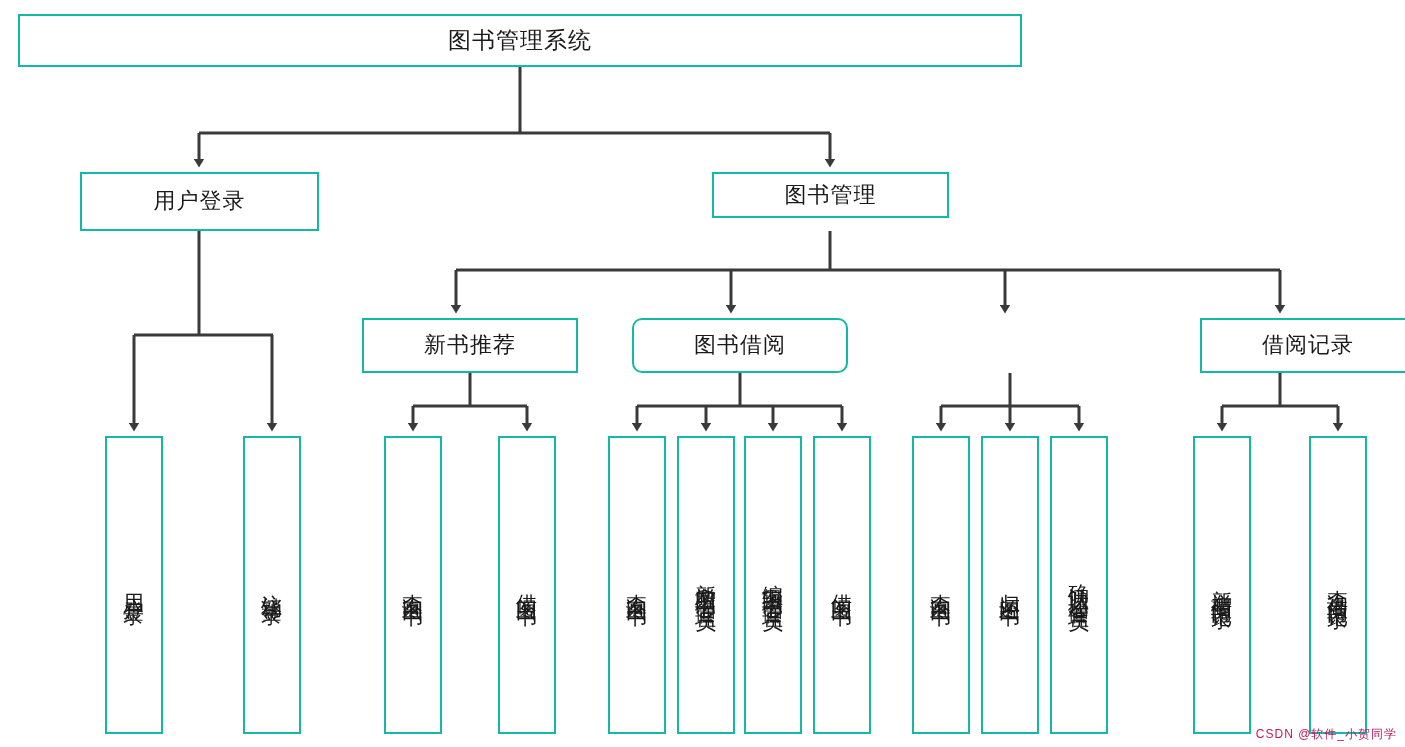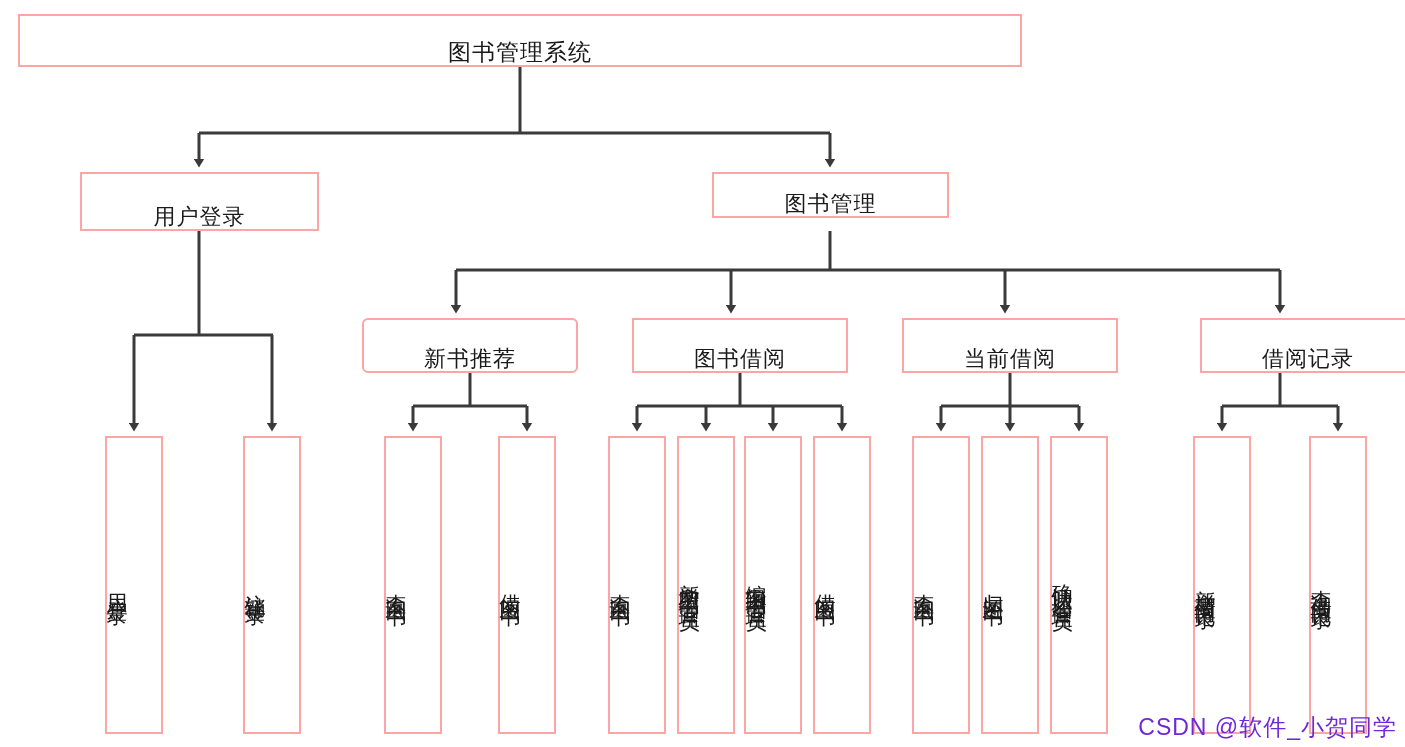--- a/index.html
+++ b/index.html
@@ -17,24 +17,24 @@
   }
   svg.edges{
     position:absolute;
     left:0; top:0;
     width:1405px; height:747px;
     pointer-events:none;
   }
   .node{
     position:absolute;
     box-sizing:border-box;
-    border:2px solid #fca5a5;
+    border:2px solid #14b8a6;
     background:#ffffff;
     display:flex;
-    align-items:flex-end;
+    align-items:center;
     justify-content:center;
     color:#1a1a1a;
   }
   .node.h{
     font-size:22px;
     line-height:1.1;
     letter-spacing:1px;
   }
   .node.root{
     font-size:23px;
@@ -50,22 +50,22 @@
   .node.v .vtext{
     writing-mode:vertical-rl;
     text-orientation:upright;
     white-space:nowrap;
     display:block;
   }
   .watermark{
     position:absolute;
     right:8px;
     bottom:4px;
-    font-size:23px;
-    color:#6d28d9;
+    font-size:12px;
+    color:#be185d;
     letter-spacing:1px;
     white-space:nowrap;
     font-family:"Liberation Sans","DejaVu Sans",sans-serif;
   }
 </style>
 </head>
 <body>
 
 <div id="canvas">
 
@@ -126,28 +126,25 @@
     <span>图书管理系统</span>
   </div>
 
   <div class="node h" style="left:80px;top:172px;width:239px;height:59px;">
     <span>用户登录</span>
   </div>
   <div class="node h" style="left:712px;top:172px;width:237px;height:46px;">
     <span>图书管理</span>
   </div>
 
-  <div class="node h" style="left:362px;top:318px;width:216px;height:55px;border-radius:6px;">
+  <div class="node h" style="left:362px;top:318px;width:216px;height:55px;">
     <span>新书推荐</span>
   </div>
-  <div class="node h" style="left:632px;top:318px;width:216px;height:55px;">
+  <div class="node h" style="left:632px;top:318px;width:216px;height:55px;border-radius:10px;">
     <span>图书借阅</span>
-  </div>
-  <div class="node h" style="left:902px;top:318px;width:216px;height:55px;">
-    <span>当前借阅</span>
   </div>
   <div class="node h" style="left:1172px;top:318px;width:216px;height:55px;margin-left:28px;">
     <span>借阅记录</span>
   </div>
 
   <div class="node v" style="left:105px;top:436px;width:58px;height:298px;">
     <span class="vtext">用户登录</span>
   </div>
   <div class="node v" style="left:243px;top:436px;width:58px;height:298px;">
     <span class="vtext">注销登录</span>

